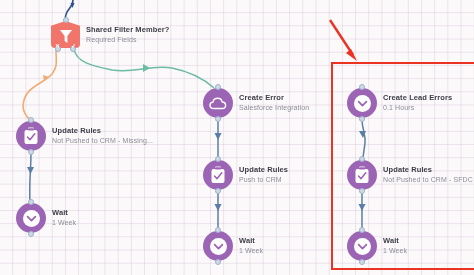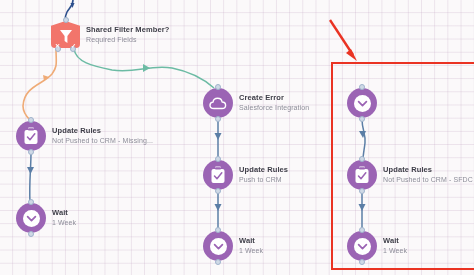--- a/index.html
+++ b/index.html
@@ -240,20 +240,24 @@
 
   <div class="node" style="left:347px; top:88px;">
     <div class="node-shape node-circle">
       <svg width="19" height="19" viewBox="0 0 19 19">
         <circle cx="9.5" cy="9.5" r="8.5" fill="#ffffff"></circle>
         <path d="M 5.6 7.6 L 9.5 11.6 L 13.4 7.6" stroke="#9b64b4" stroke-width="1.7" fill="none" stroke-linecap="round" stroke-linejoin="round"></path>
       </svg>
       <span class="port top"></span>
       <span class="port bottom"></span>
     </div>
+    <div class="node-text">
+      <div class="node-title">Create Lead Errors</div>
+      <div class="node-sub">0.1 Hours</div>
+    </div>
   </div>
 
   <div class="node" style="left:347px; top:160px;">
     <div class="node-shape node-circle">
       <svg width="16" height="18" viewBox="0 0 16 18">
         <rect x="1.5" y="3" width="13" height="14" rx="2" fill="#ffffff"></rect>
         <rect x="5" y="0.5" width="6" height="3.4" rx="1" fill="#ffffff"></rect>
         <rect x="5" y="1.2" width="6" height="2.4" rx="0.8" fill="#9b64b4"></rect>
         <path d="M 4.5 10 L 7 12.8 L 11.8 6.8" stroke="#9b64b4" stroke-width="1.5" fill="none" stroke-linecap="round" stroke-linejoin="round"></path>
       </svg>

